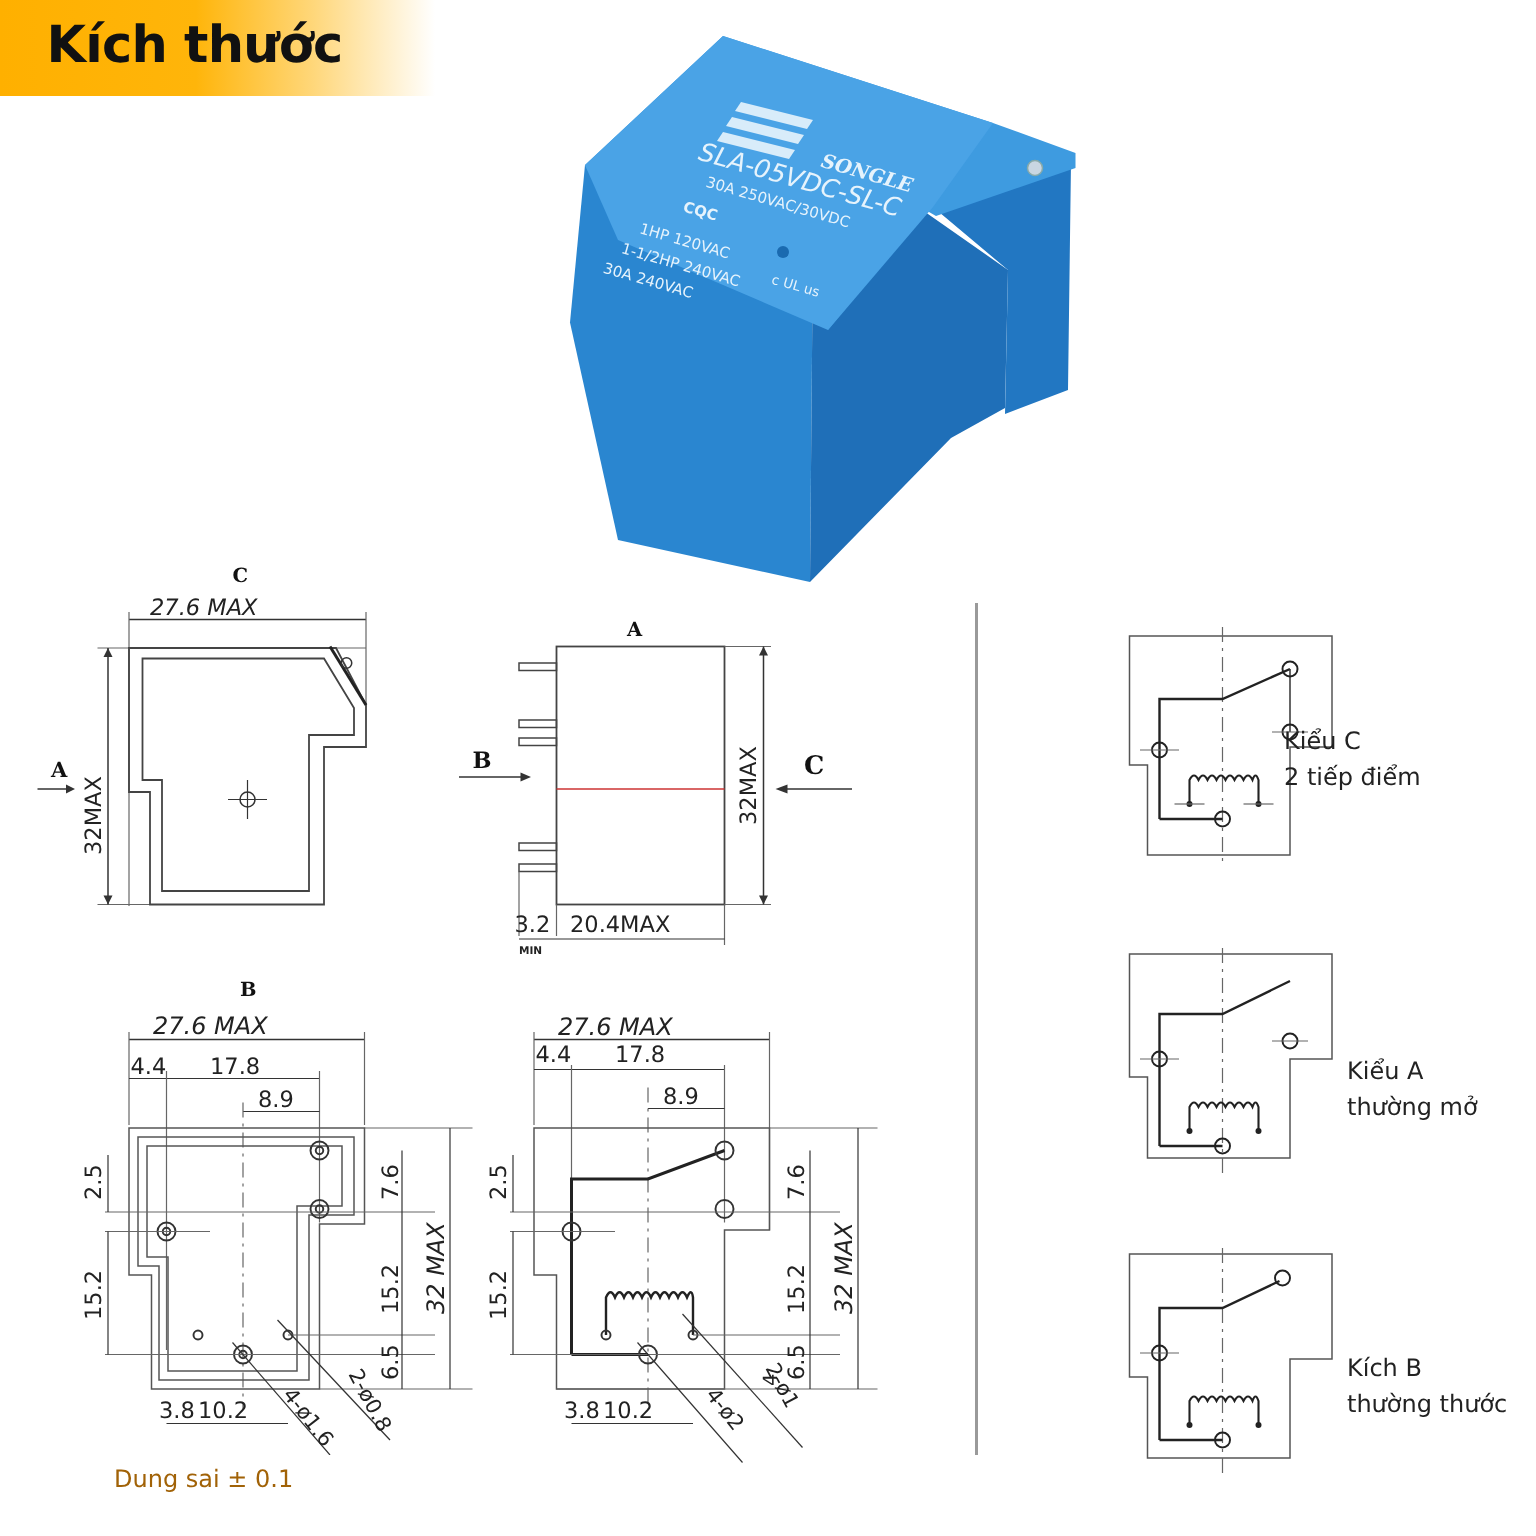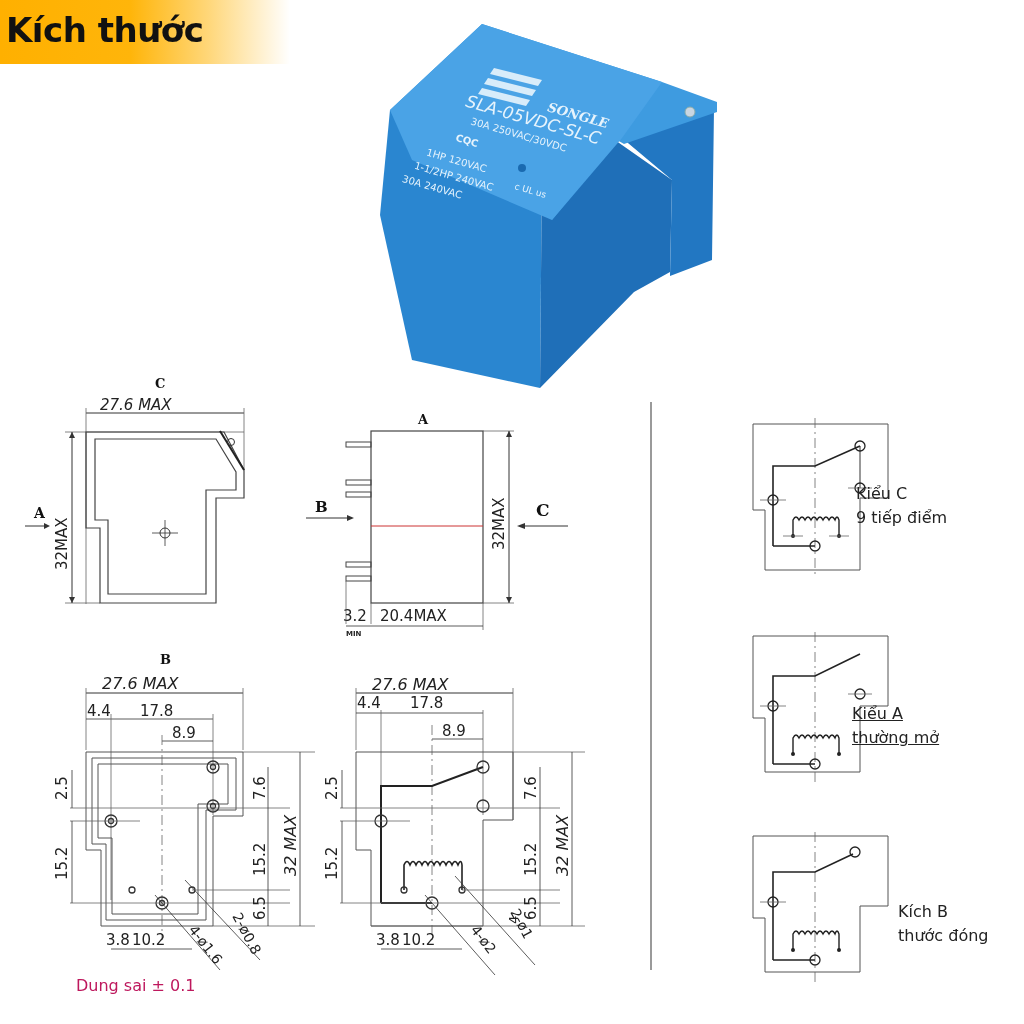--- a/index.html
+++ b/index.html
@@ -2,32 +2,32 @@
 <html><head>
 <meta charset="utf-8">
 <style>
   html, body { margin: 0; padding: 0; background: #ffffff; }
   body { width: 1024px; height: 1024px; position: relative; overflow: hidden; font-family: "Liberation Sans", sans-serif; }
   .header {
     position: absolute; left: 0; top: 0; width: 290px; height: 64px;
     background: linear-gradient(90deg, #ffb000 0%, #ffb50a 45%, #ffd77a 72%, #ffffff 100%);
   }
   .header-title {
-    position: absolute; left: 6px; top: 10px; font-size: 34px; font-weight: bold; color: #111111;
+    position: absolute; left: 31px; top: 10px; font-size: 34px; font-weight: bold; color: #111111;
     font-family: "DejaVu Sans", sans-serif; letter-spacing: -0.5px;
   }
   .photo { position: absolute; left: 372px; top: 10px; width: 352px; height: 378px; }
   .drawing { position: absolute; }
   .drawing svg { display: block; }
   .divider { position: absolute; left: 650px; top: 402px; width: 2px; height: 568px; background: #9a9a9a; }
   .type-label {
     position: absolute; font-family: "DejaVu Sans", sans-serif; font-size: 16px; color: #222222; line-height: 24px;
   }
   .tolerance {
-    position: absolute; left: 76px; top: 976px; font-family: "DejaVu Sans", sans-serif; font-size: 16px; color: #be185d;
+    position: absolute; left: 76px; top: 976px; font-family: "DejaVu Sans", sans-serif; font-size: 16px; color: #a16207;
   }
   .dim { font-family: "DejaVu Sans", sans-serif; font-style: italic; fill: #222; }
   .dimn { font-family: "DejaVu Sans", sans-serif; fill: #222; }
   .viewlbl { font-family: "DejaVu Serif", serif; font-weight: bold; fill: #111; }
 </style>
 </head>
 <body>
 
 <div class="header">
   <div class="header-title">Kích thước</div>
@@ -258,42 +258,42 @@
     <circle cx="45" cy="118" r="2" fill="#222"></circle>
       <circle cx="91" cy="118" r="2" fill="#222"></circle>
     <line x1="12" y1="82" x2="38" y2="82" stroke="#666" stroke-width="0.8"></line>
     <line x1="100" y1="70" x2="124" y2="70" stroke="#666" stroke-width="0.8"></line>
     <line x1="35" y1="118" x2="55" y2="118" stroke="#666" stroke-width="0.8"></line>
     <line x1="81" y1="118" x2="101" y2="118" stroke="#666" stroke-width="0.8"></line>
   </svg>
 </div>
 <div class="type-label" style="left:856px; top:482px;">
   <div>Kiểu C</div>
-  <div>9 tiếp điểm</div>
+  <div>2 tiếp điểm</div>
 </div>
 
 <div class="drawing" style="left:748px; top:632px;">
   <svg width="150" height="150" viewBox="0 0 150 150">
     <path d="M5,4 H140 V74 H112 V140 H17 V86 H5 Z" fill="none" stroke="#555" stroke-width="1"></path>
     <line x1="67" y1="0" x2="67" y2="150" stroke="#666" stroke-width="0.8" stroke-dasharray="10 4 2 4"></line>
     <polyline points="25,132 25,44 67,44 112,22" fill="none" stroke="#222" stroke-width="1.6"></polyline>
     <line x1="25" y1="132" x2="67" y2="132" stroke="#222" stroke-width="1.6"></line>
     <path d="M45,122 V106 Q48,100 51,106 Q54,100 57,106 Q60,100 63,106 Q66,100 69,106 Q72,100 75,106 Q78,100 81,106 Q84,100 87,106 Q89,100 91,106 V122" fill="none" stroke="#222" stroke-width="1.4"></path>
     <g fill="none" stroke="#222" stroke-width="1.3">
       <circle cx="112" cy="62" r="5"></circle>
       <circle cx="25" cy="74" r="5"></circle>
         <circle cx="67" cy="132" r="5"></circle>
     </g>
     <circle cx="45" cy="122" r="2" fill="#222"></circle>
       <circle cx="91" cy="122" r="2" fill="#222"></circle>
     <line x1="12" y1="74" x2="38" y2="74" stroke="#666" stroke-width="0.8"></line>
     <line x1="100" y1="62" x2="124" y2="62" stroke="#666" stroke-width="0.8"></line>
   </svg>
 </div>
-<div class="type-label" style="left:852px; top:702px;text-decoration:underline;">
+<div class="type-label" style="left:898px; top:702px;">
   <div>Kiểu A</div>
   <div>thường mở</div>
 </div>
 
 <div class="drawing" style="left:748px; top:832px;">
   <svg width="150" height="150" viewBox="0 0 150 150">
     <path d="M5,4 H140 V74 H112 V140 H17 V86 H5 Z" fill="none" stroke="#555" stroke-width="1"></path>
     <line x1="67" y1="0" x2="67" y2="150" stroke="#666" stroke-width="0.8" stroke-dasharray="10 4 2 4"></line>
     <polyline points="25,128 25,40 67,40 105,22" fill="none" stroke="#222" stroke-width="1.6"></polyline>
     <line x1="25" y1="128" x2="67" y2="128" stroke="#222" stroke-width="1.6"></line>
@@ -303,14 +303,14 @@
       <circle cx="25" cy="70" r="5"></circle>
         <circle cx="67" cy="128" r="5"></circle>
     </g>
     <circle cx="45" cy="118" r="2" fill="#222"></circle>
       <circle cx="91" cy="118" r="2" fill="#222"></circle>
     <line x1="12" y1="70" x2="38" y2="70" stroke="#666" stroke-width="0.8"></line>
   </svg>
 </div>
 <div class="type-label" style="left:898px; top:900px;">
   <div>Kích B</div>
-  <div>thước đóng</div>
+  <div>thường thước</div>
 </div>
 
 </body></html>

